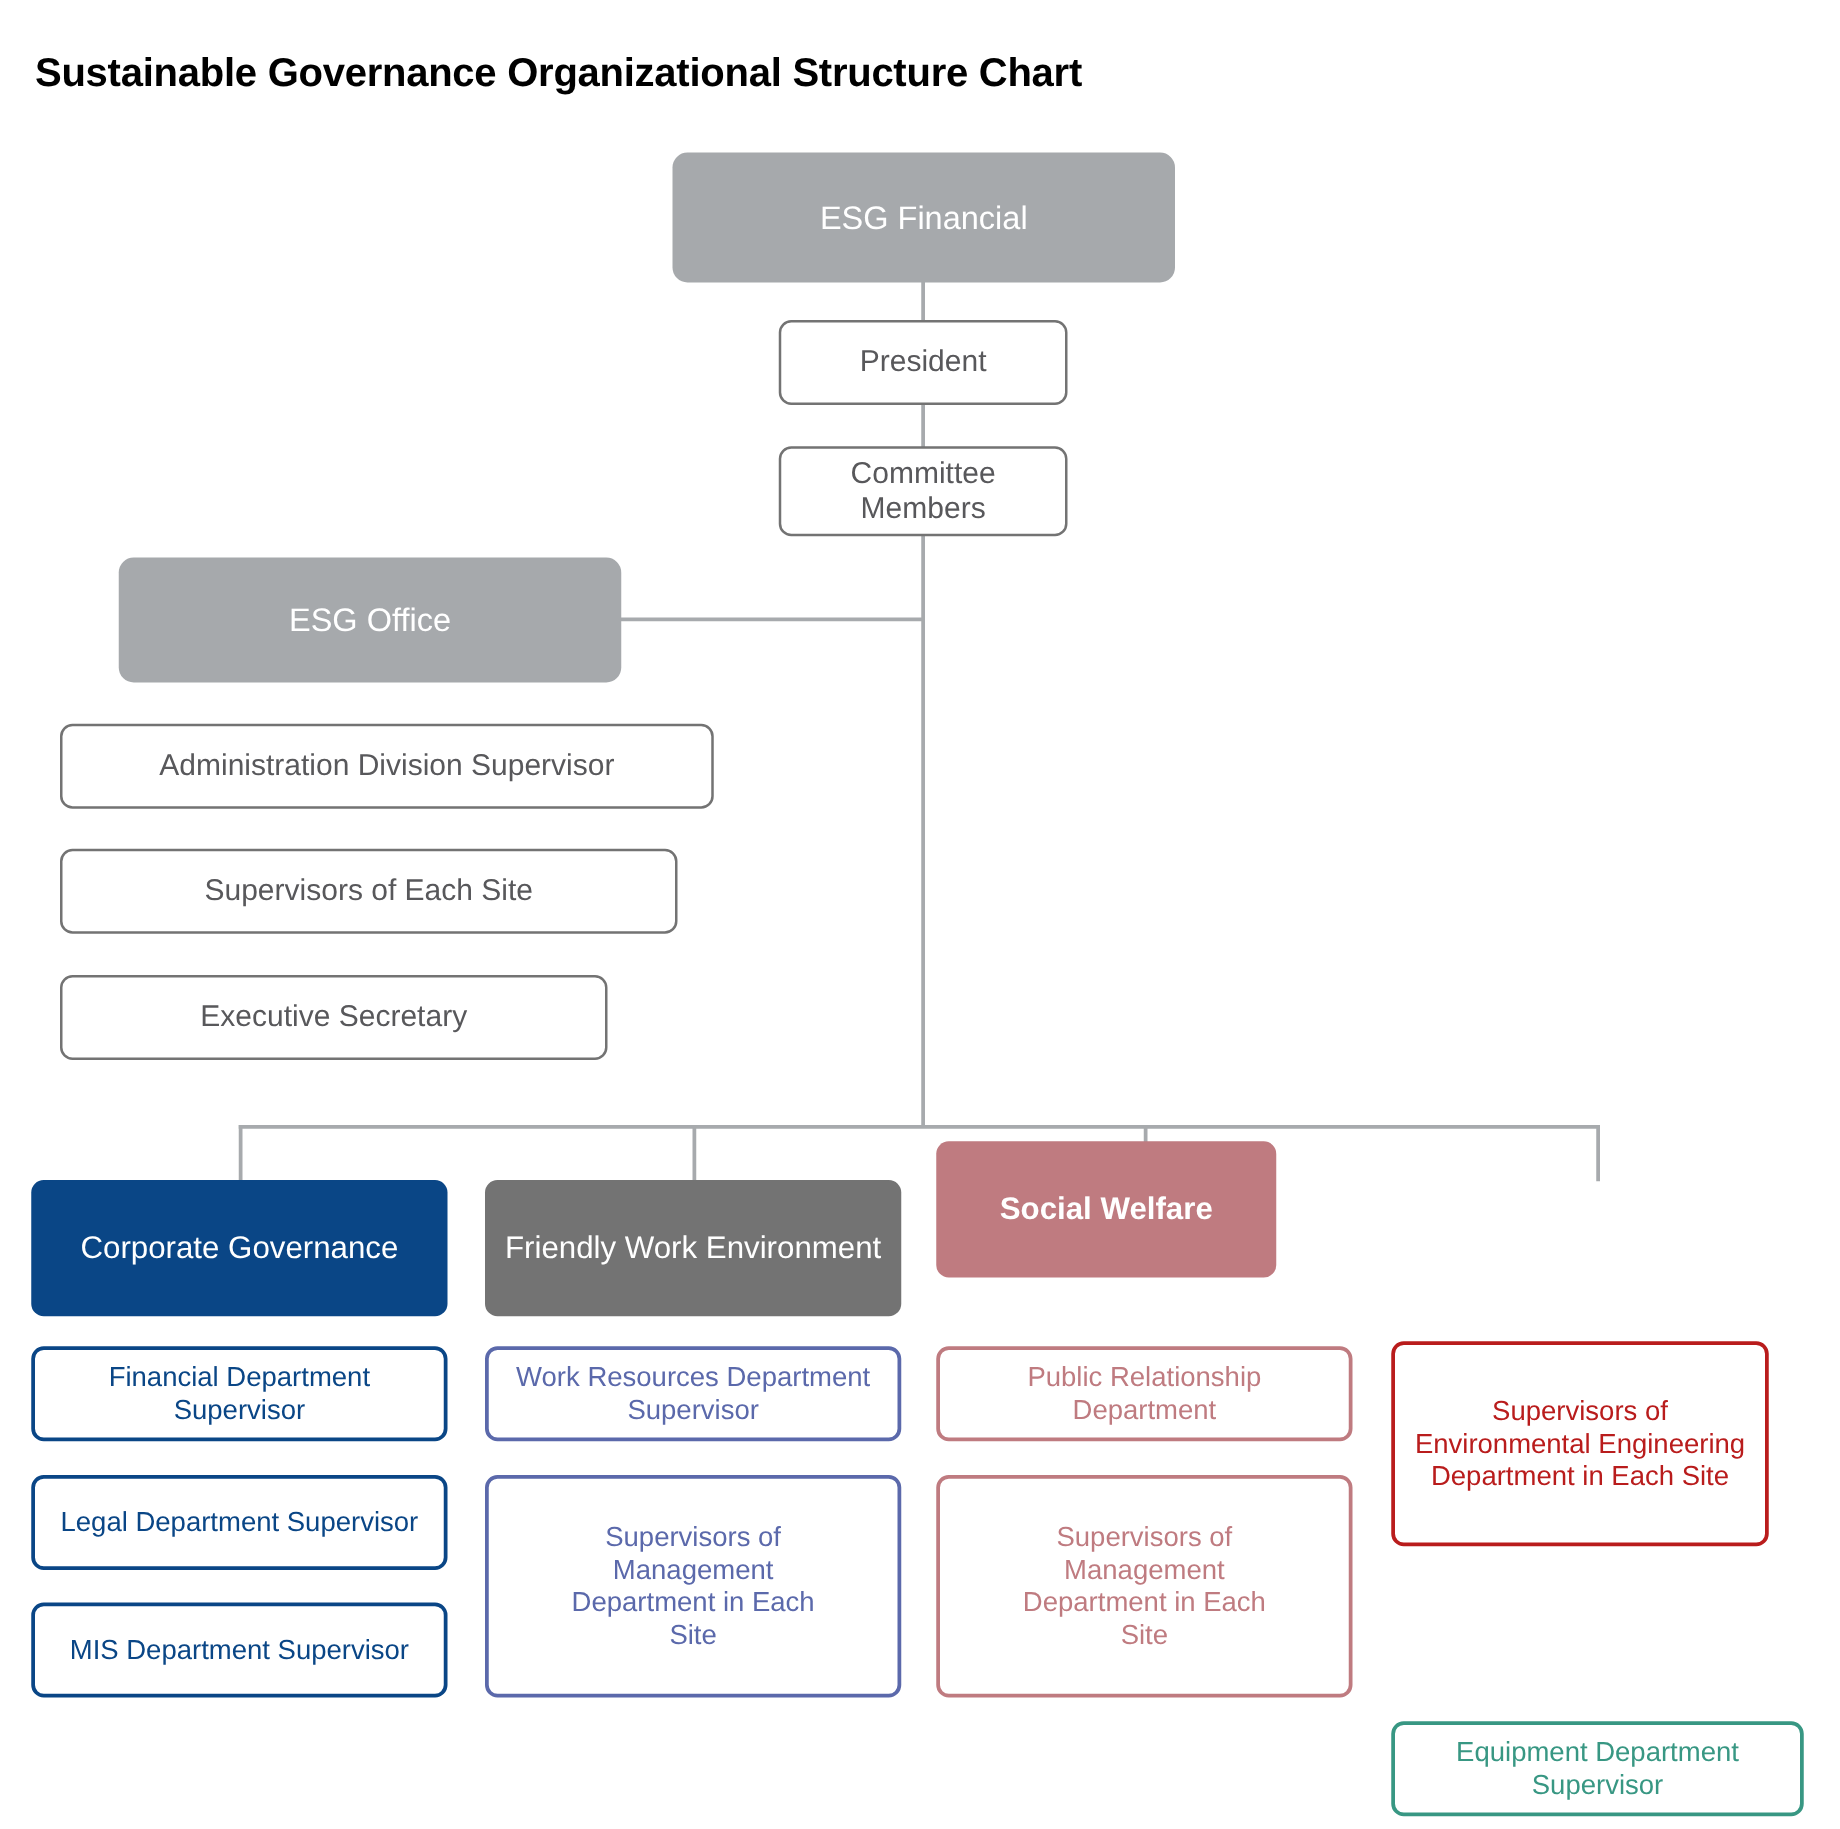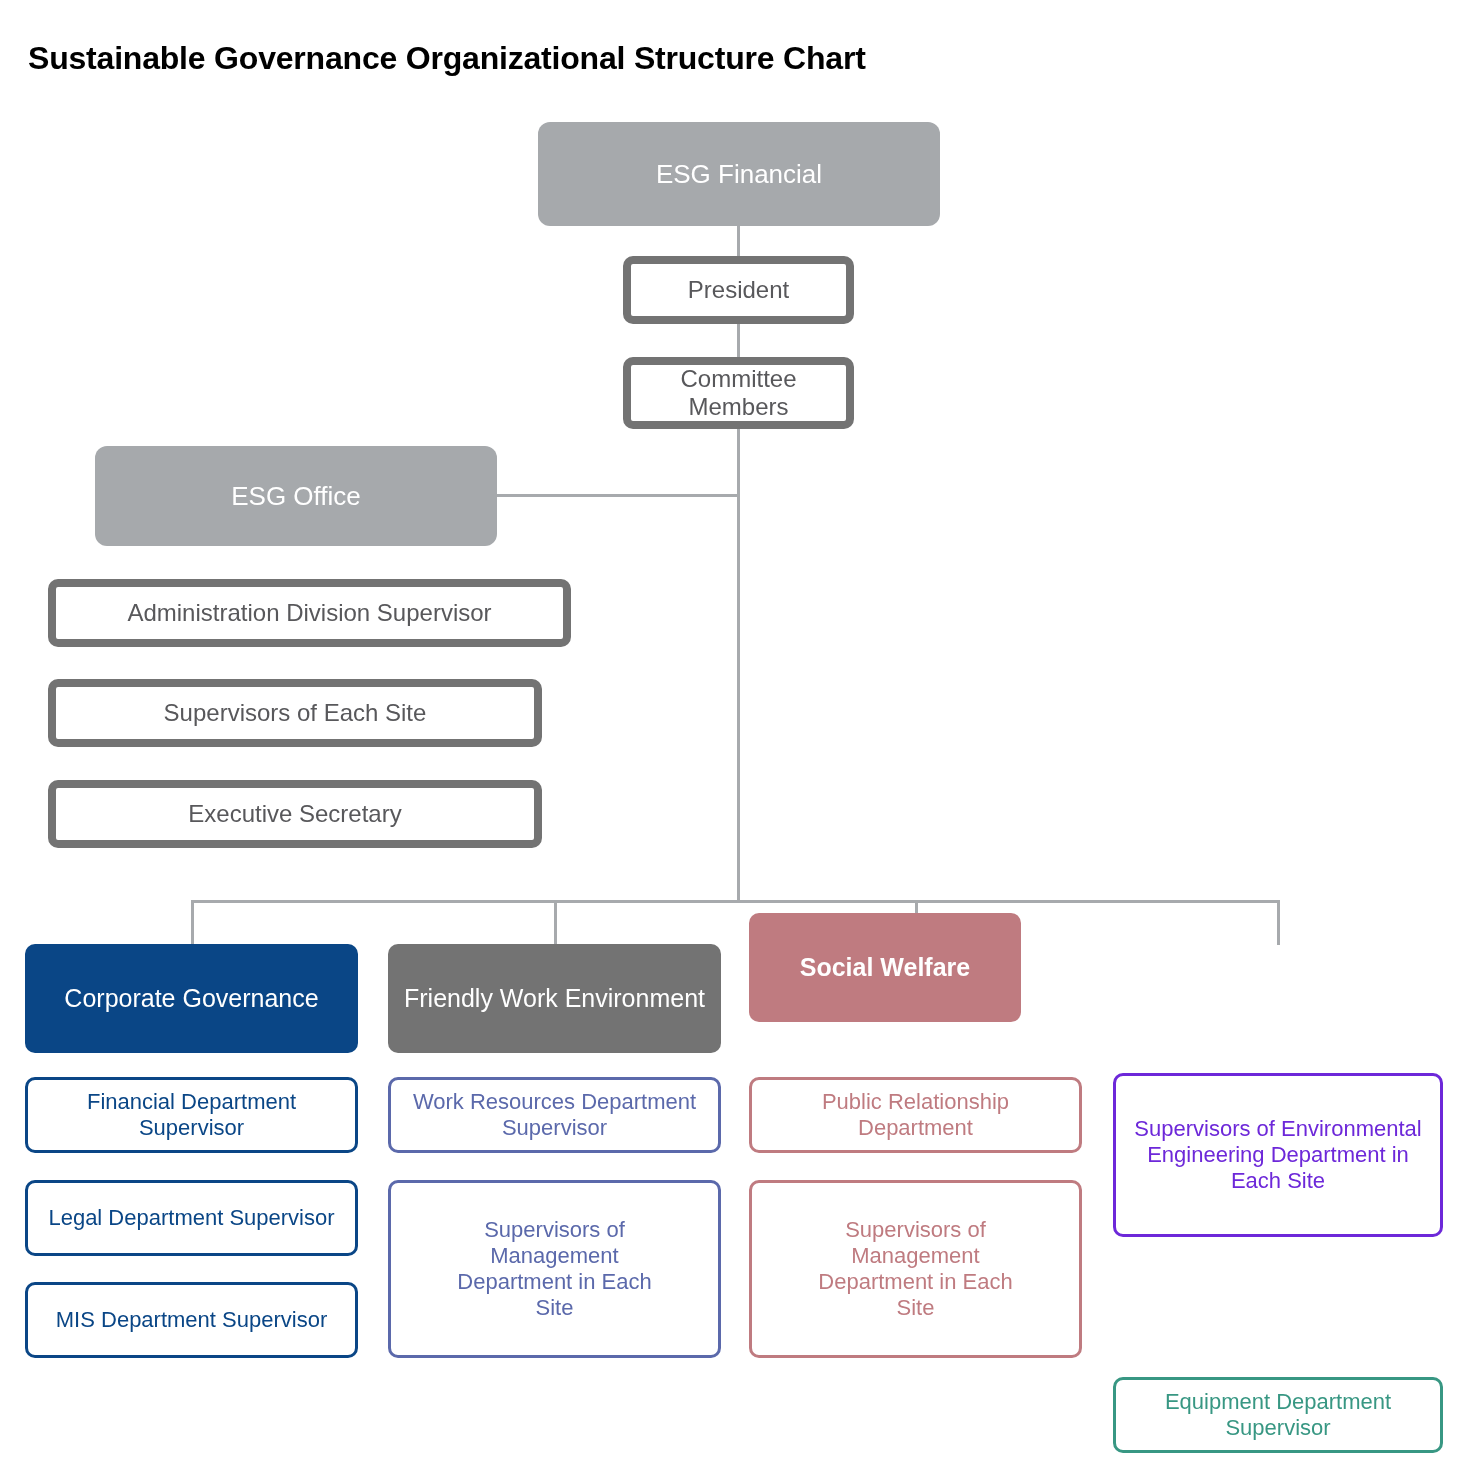--- a/index.html
+++ b/index.html
@@ -51,21 +51,21 @@
     background: #a6a9ac;
     color: #ffffff;
     border: none;
     font-size: 26px;
     border-radius: 12px;
   }
 
   
   .node.outline-gray {
     background: #ffffff;
-    border: 8px solid #737373;
+    border: 2px solid #737373;
     color: #58585b;
     font-size: 24px;
   }
 
   
   .node.col-head {
     color: #ffffff;
     border: none;
     font-size: 25px;
     border-radius: 10px;
@@ -127,21 +127,21 @@
   </div>
 
   <div class="node outline-gray" style="left:48px; top:579px; width:523px; height:68px;justify-content:flex-end;">
     <span class="node-label">Administration Division Supervisor</span>
   </div>
 
   <div class="node outline-gray" style="left:48px; top:679px; width:494px; height:68px;">
     <span class="node-label">Supervisors of Each Site</span>
   </div>
 
-  <div class="node outline-gray" style="left:48px; top:780px; width:494px; height:68px;">
+  <div class="node outline-gray" style="left:48px; top:780px; width:438px; height:68px;">
     <span class="node-label">Executive Secretary</span>
   </div>
 
   <div class="node col-head" style="left:25px; top:944px; width:333px; height:109px; background:#0a4686;">
     <span class="node-label">Corporate Governance</span>
   </div>
   <div class="node col-child" style="left:25px; top:1077px; width:333px; height:76px; color:#0a4686;">
     <span class="node-label">Financial Department Supervisor</span>
   </div>
   <div class="node col-child" style="left:25px; top:1180px; width:333px; height:76px; color:#0a4686;">
@@ -164,20 +164,20 @@
   <div class="node col-head" style="left:749px; top:913px; width:272px; height:109px; background:#bf7b80;font-weight:bold;">
     <span class="node-label">Social Welfare</span>
   </div>
   <div class="node col-child" style="left:749px; top:1077px; width:333px; height:76px; color:#bf7b80;">
     <span class="node-label" style="max-width:250px; margin:0 auto;">Public Relationship Department</span>
   </div>
   <div class="node col-child" style="left:749px; top:1180px; width:333px; height:178px; color:#bf7b80;">
     <span class="node-label" style="max-width:200px; margin:0 auto;">Supervisors of Management Department in Each Site</span>
   </div>
 
-  <div class="node col-child" style="left:1113px; top:1073px; width:330px; height:164px; color:#6d28d9;">
+  <div class="node col-child" style="left:1113px; top:1073px; width:302px; height:164px; color:#b91c1c;">
     <span class="node-label">Supervisors of Environmental Engineering Department in Each Site</span>
   </div>
   <div class="node col-child" style="left:1113px; top:1377px; width:330px; height:76px; color:#389783;">
     <span class="node-label">Equipment Department Supervisor</span>
   </div>
 
 </div>
 
 </body></html>

